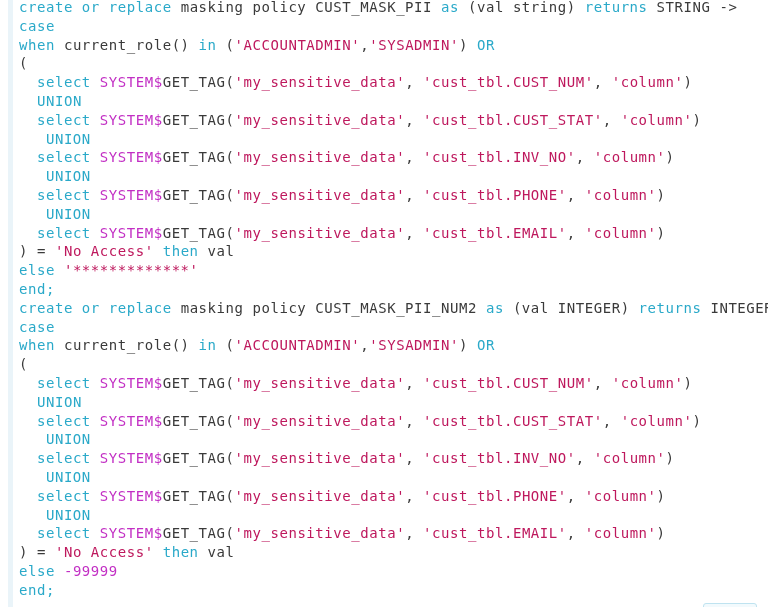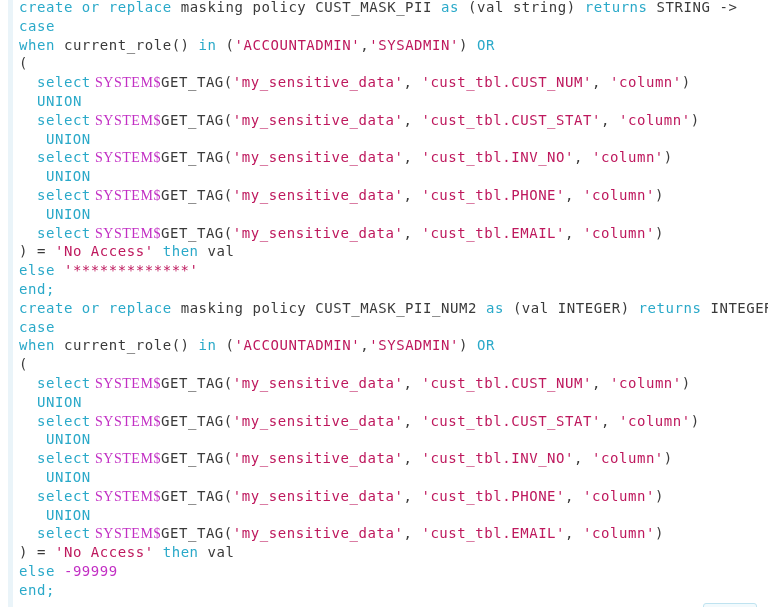--- a/index.html
+++ b/index.html
@@ -22,21 +22,21 @@
       font-family: "DejaVu Sans Mono", "Liberation Mono", monospace;
       font-size: 14px;
       line-height: 18.8px;
       letter-spacing: 0.55px;
       color: #3a3a3a;
       white-space: pre;
     }
     .line { display: block; height: 18.8px; }
     .kw { color: #2aa9c9; }
     .str { color: #be185d; }
-    .fn { color: #c22fc4; font-family: Liberation Serif, serif; }
+    .fn { color: #c22fc4; }
     .plain { color: #3a3a3a; }
     .num { color: #c22fc4; margin-top: 44px; }
     .corner-button {
       position: absolute; left: 695px; top: 603px; width: 52px; height: 10px;
       border: 1px solid #bfe3f0; border-radius: 3px;
       background: #f2fafd;
     }
   </style>
 </head>
 <body>

